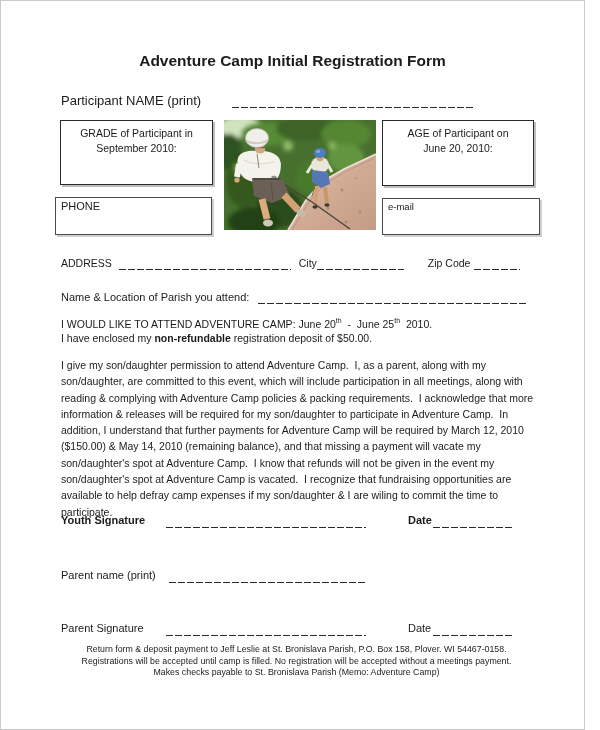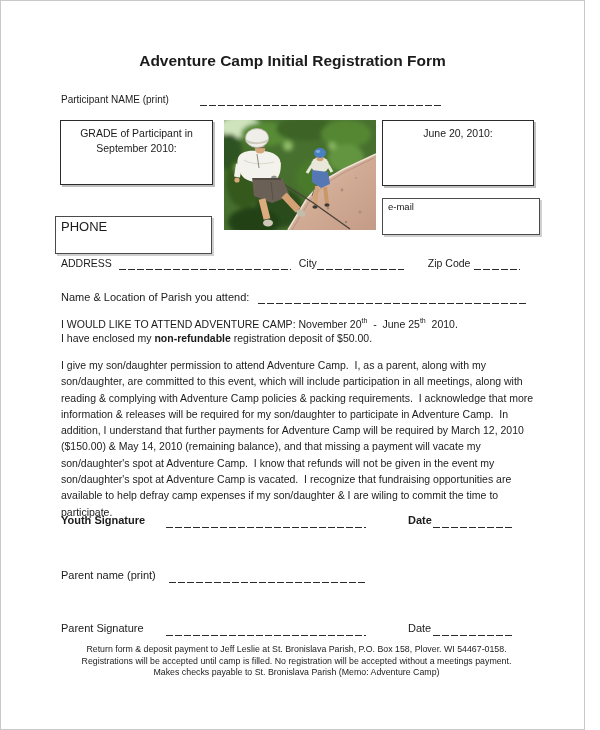--- a/index.html
+++ b/index.html
@@ -13,30 +13,30 @@
     font-size:15.5px;font-weight:bold;
   }
   .row{position:absolute;white-space:pre-wrap;}
   .lbl{display:inline-block;}
   
   .uline{
     display:inline-block;height:13px;vertical-align:-3px;
     background-image:repeating-linear-gradient(90deg,#2a2a2a 0 7px,rgba(0,0,0,0) 7px 9px);
     background-size:100% 1px;background-position:0 100%;background-repeat:no-repeat;
   }
-  .r-participant{left:60px;top:92px;font-size:10px;}
+  .r-participant{left:60px;top:92px;font-size:13px;}
   .r-participant .uline{width:242px;margin-left:31px;}
 
   .box{position:absolute;border:1px solid #2b2b2b;box-sizing:border-box;background:#fff;}
   .box-grade{left:59px;top:119px;width:153px;height:65px;text-align:center;
     font-size:10.5px;line-height:14.5px;padding-top:5px;box-shadow:2px 2px 0 #bfbfbf;}
   .box-age{left:381px;top:119px;width:152px;height:66px;text-align:center;
     font-size:10.5px;line-height:14.5px;padding-top:5px;box-shadow:2px 2px 0 #bfbfbf;}
-  .box-phone{left:54px;top:196px;width:157px;height:38px;font-size:13px;
-    padding:2px 5px;border-color:#4a4a4a;box-shadow:2px 2px 0 #cfcfcf;margin-top:19px;}
+  .box-phone{left:54px;top:196px;width:157px;height:38px;font-size:11px;
+    padding:2px 5px;border-color:#4a4a4a;box-shadow:2px 2px 0 #cfcfcf;}
   .box-email{left:381px;top:197px;width:158px;height:37px;font-size:9.5px;
     padding:2px 5px;border-color:#4a4a4a;box-shadow:2px 2px 0 #cfcfcf;}
 
   .photo{position:absolute;left:223px;top:119px;width:152px;height:110px;}
   .photo svg{display:block;width:100%;height:100%;}
 
   .r-address{left:60px;top:256px;font-size:10.5px;}
   .u-address{width:172px;margin-left:7px;}
   .s-city{margin-left:8px;}
   .u-city{width:87px;}
@@ -153,32 +153,33 @@
         <line x1="47" y1="62" x2="49" y2="80" stroke="#575048" stroke-width="1"></line>
         <line x1="38" y1="79" x2="43" y2="99" stroke="#dcab7e" stroke-width="7"></line>
         <line x1="60" y1="75" x2="74" y2="90" stroke="#d3a173" stroke-width="7"></line>
         <ellipse cx="44" cy="103" rx="5" ry="3.4" fill="#cfc8b8"></ellipse>
         <ellipse cx="77" cy="93" rx="5" ry="3.4" fill="#c4bcab" transform="rotate(30 77 93)"></ellipse>
       </g>
     </svg>
   </div>
 
   <div class="box box-age">
+      <div>AGE of Participant on</div>
       <div>June 20, 2010:</div>
     </div>
 
   <div class="box box-phone"><span>PHONE</span></div>
 
   <div class="box box-email"><span>e-mail</span></div>
 
   <div class="row r-parish"><span class="lbl">Name &amp; Location of Parish you attend:</span><span class="uline u-parish"></span></div>
 
   <div class="row r-address"><span class="lbl">ADDRESS</span><span class="uline u-address"></span><span class="lbl s-city">City</span><span class="uline u-city"></span><span class="lbl s-zip">Zip Code</span><span class="uline u-zip"></span></div>
 
-  <div class="row r-attend"><span>I WOULD LIKE TO ATTEND ADVENTURE CAMP: November 20</span><sup>th</sup><span>  -  June 25</span><sup>th</sup><span>  2010.</span></div>
+  <div class="row r-attend"><span>I WOULD LIKE TO ATTEND ADVENTURE CAMP: June 20</span><sup>th</sup><span>  -  June 25</span><sup>th</sup><span>  2010.</span></div>
 
   <div class="row r-deposit"><span>I have enclosed my </span><b>non-refundable</b><span> registration deposit of $50.00.</span></div>
 
   <div class="row r-agree">I give my son/daughter permission to attend Adventure Camp.  I, as a parent, along with my son/daughter, are committed to this event, which will include participation in all meetings, along with reading &amp; complying with Adventure Camp policies &amp; packing requirements.  I acknowledge that more information &amp; releases will be required for my son/daughter to participate in Adventure Camp.  In addition, I understand that further payments for Adventure Camp will be required by March 12, 2010 ($150.00) &amp; May 14, 2010 (remaining balance), and that missing a payment will vacate my son/daughter's spot at Adventure Camp.  I know that refunds will not be given in the event my son/daughter's spot at Adventure Camp is vacated.  I recognize that fundraising opportunities are available to help defray camp expenses if my son/daughter &amp; I are wiling to commit the time to participate.</div>
 
   <div class="sig-row sr-youth">
     <span class="at p-lbl">Youth Signature</span>
     <span class="at uline p-line1"></span>
     <span class="at p-date">Date</span>
     <span class="at uline p-line2"></span>

